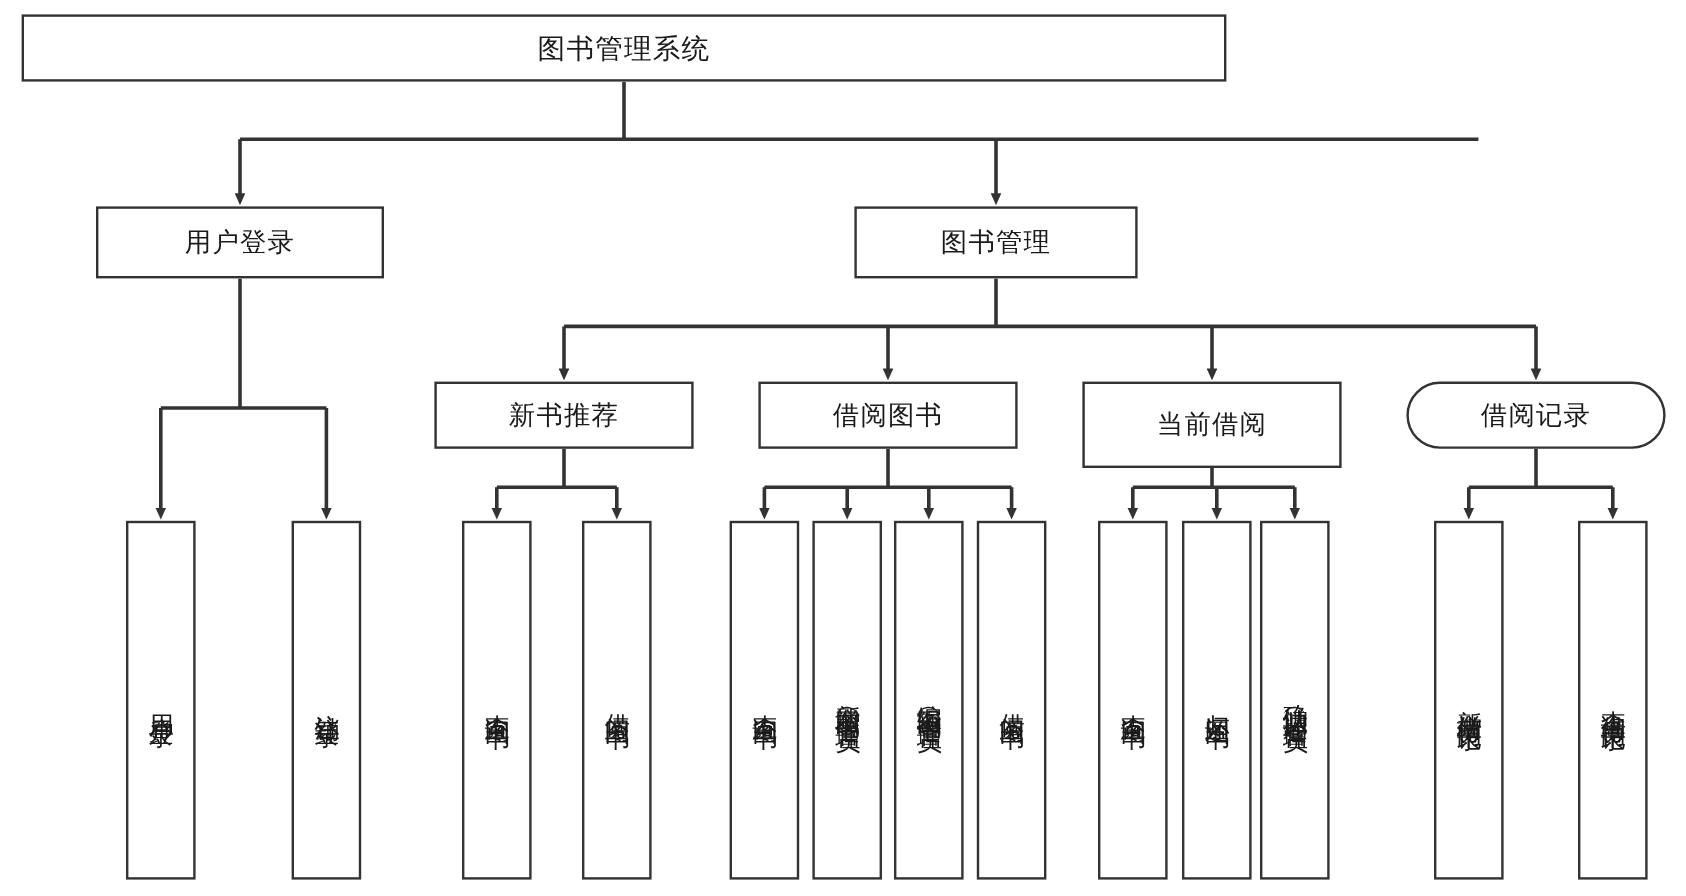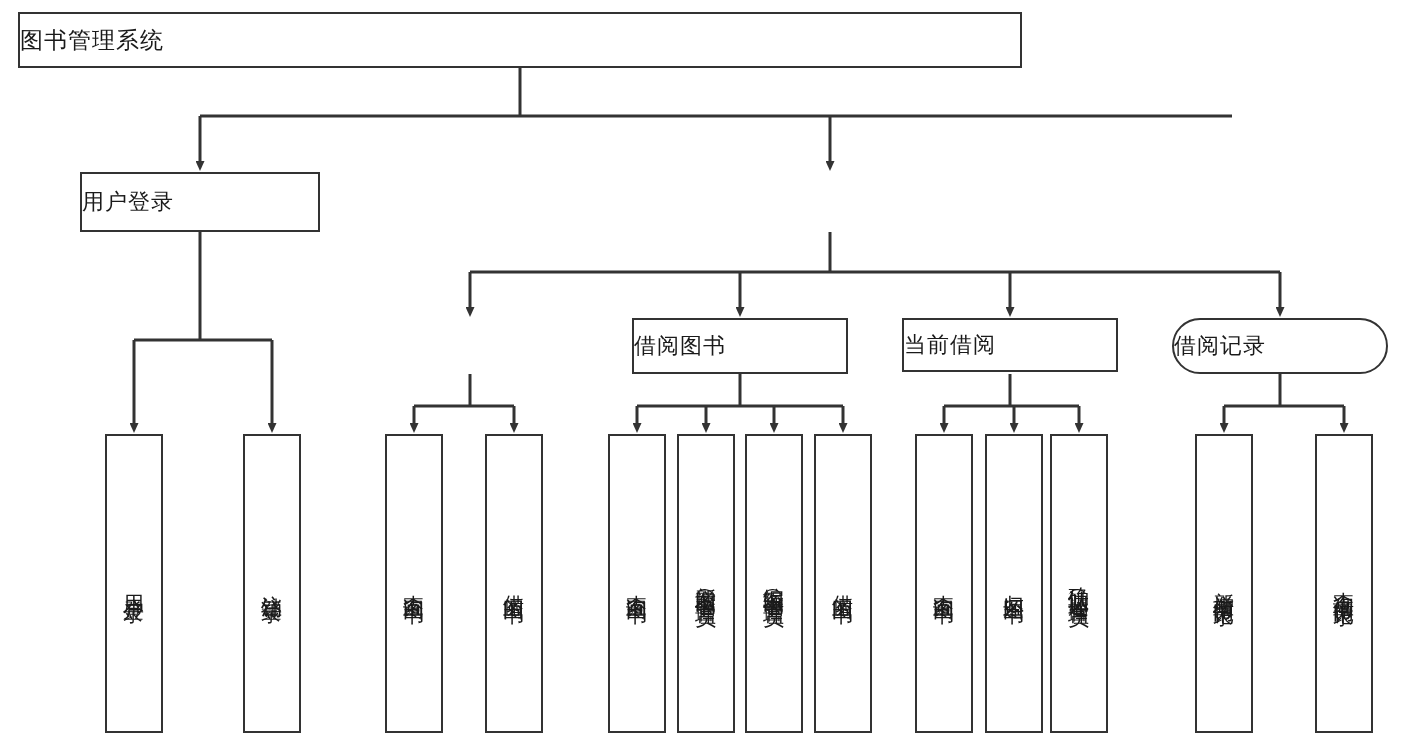--- a/index.html
+++ b/index.html
@@ -25,20 +25,21 @@
     height: 747px;
     pointer-events: none;
   }
   .node {
     position: absolute;
     box-sizing: border-box;
     background: #ffffff;
     border: 2px solid #333333;
     display: flex;
     align-items: center;
+    justify-content: center;
     color: #1a1a1a;
   }
   .node.root {
     font-size: 23px;
   }
   .node.lvl2 {
     font-size: 22px;
   }
   .node.leaf {
     font-size: 21px;
@@ -123,25 +124,31 @@
     </g>
   </svg>
 
   <div class="node root" id="node-root" style="left: 18px; top: 12px; width: 1004px; height: 56px;">
     <span class="htext">图书管理系统</span>
   </div>
 
   <div class="node lvl2" style="left: 80px; top: 172px; width: 240px; height: 60px;">
     <span class="htext">用户登录</span>
   </div>
+  <div class="node lvl2" style="left: 712px; top: 172px; width: 236px; height: 60px;">
+    <span class="htext">图书管理</span>
+  </div>
 
+  <div class="node lvl2" style="left: 362px; top: 318px; width: 216px; height: 56px;">
+    <span class="htext">新书推荐</span>
+  </div>
   <div class="node lvl2" style="left: 632px; top: 318px; width: 216px; height: 56px;">
     <span class="htext">借阅图书</span>
   </div>
-  <div class="node lvl2" style="left: 902px; top: 318px; width: 216px; height: 54px;">
+  <div class="node lvl2" style="left: 902px; top: 318px; width: 216px; height: 72px;">
     <span class="htext">当前借阅</span>
   </div>
   <div class="node lvl2" style="left: 1172px; top: 318px; width: 216px; height: 56px; border-radius: 28px;">
     <span class="htext">借阅记录</span>
   </div>
 
   <div class="node leaf" style="left: 105px; top: 434px; width: 58px; height: 299px;">
     <span class="vtext">用户登录</span>
   </div>
   <div class="node leaf" style="left: 243px; top: 434px; width: 58px; height: 299px;">

